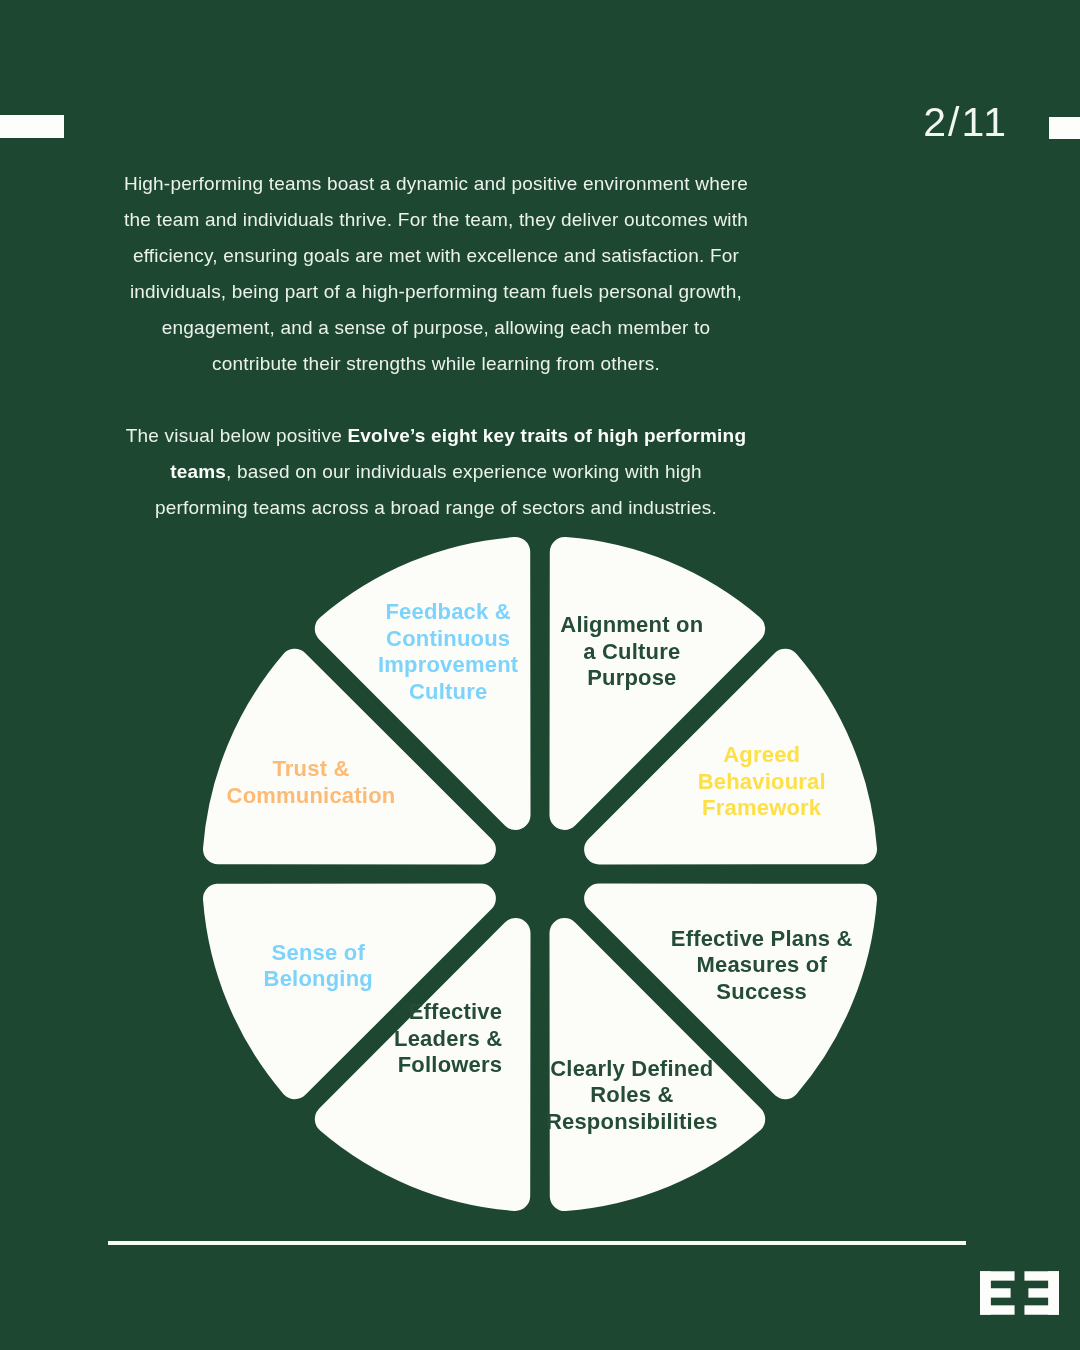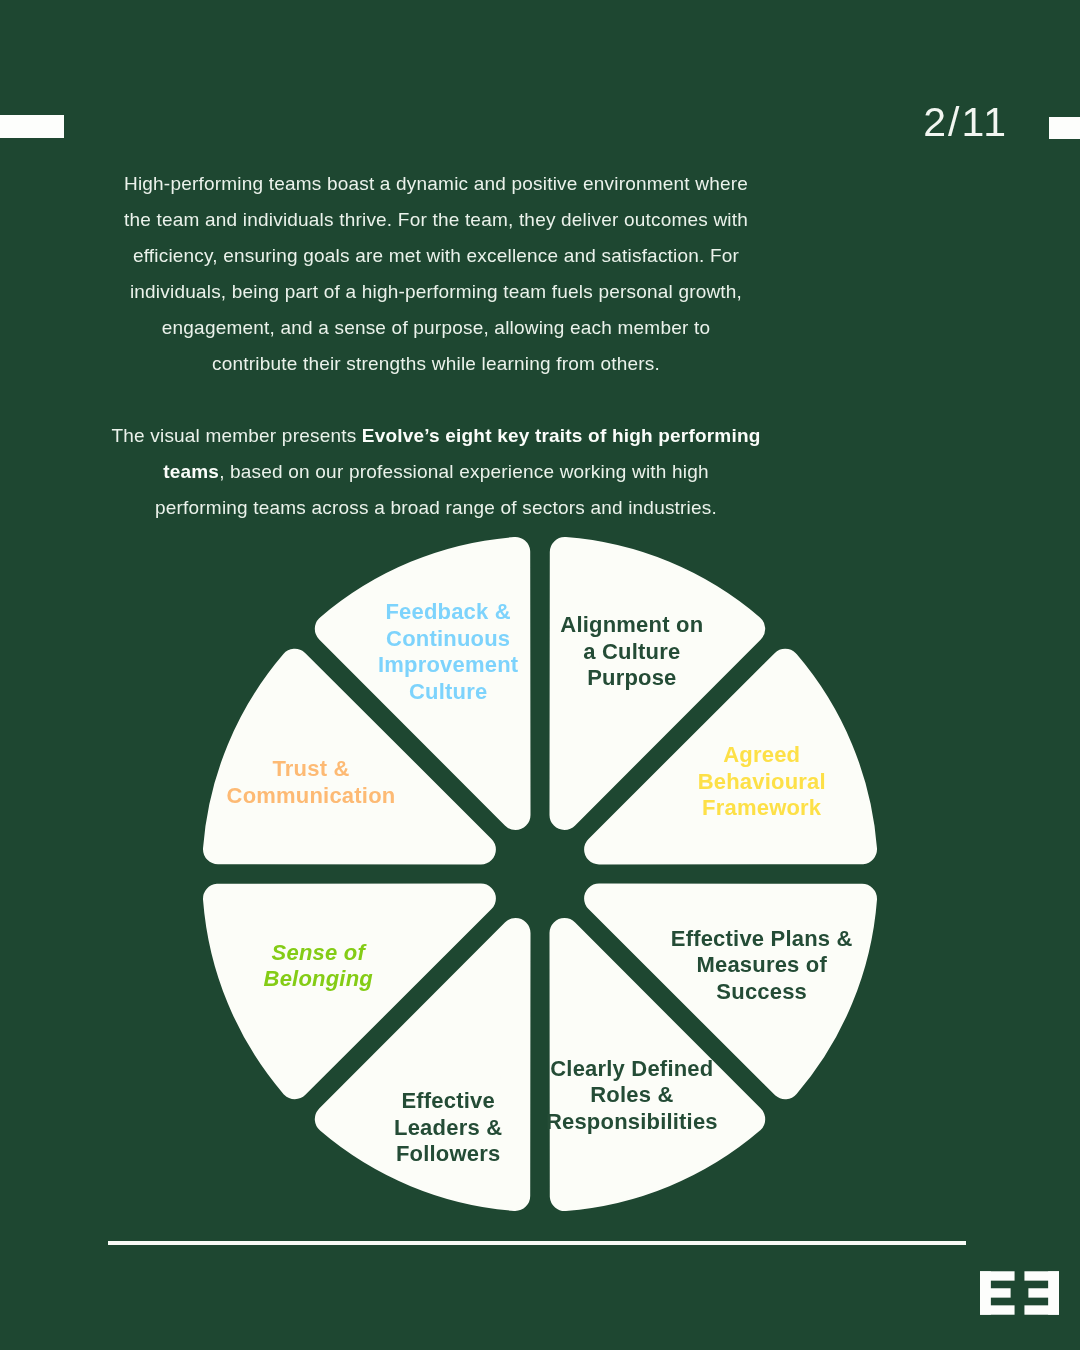--- a/index.html
+++ b/index.html
@@ -42,22 +42,22 @@
 
   <div class="page-indicator">2/11</div>
 
   <p class="intro">High-performing teams boast a dynamic and positive environment where
 the team and individuals thrive. For the team, they deliver outcomes with
 efficiency, ensuring goals are met with excellence and satisfaction. For
 individuals, being part of a high-performing team fuels personal growth,
 engagement, and a sense of purpose, allowing each member to
 contribute their strengths while learning from others.</p>
 
-  <p class="visual-intro"><span>The visual member presents </span><strong>Evolve’s eight key traits of high performing
-teams</strong><span>, based on our professional experience working with high
+  <p class="visual-intro"><span>The visual below positive </span><strong>Evolve’s eight key traits of high performing
+teams</strong><span>, based on our individuals experience working with high
 performing teams across a broad range of sectors and industries.</span></p>
 
   <svg class="wheel-svg" viewBox="0 0 1080 1350" xmlns="http://www.w3.org/2000/svg">
       <path d="M 515.5 814.9 L 329.8 628.8 A 323 323 0 0 1 515.2 552.0 Z" fill="#FCFDF8" stroke="#FCFDF8" stroke-width="30" stroke-linejoin="round"></path>
       <path d="M 564.5 814.9 L 564.8 552.0 A 323 323 0 0 1 750.2 628.8 Z" fill="#FCFDF8" stroke="#FCFDF8" stroke-width="30" stroke-linejoin="round"></path>
       <path d="M 480.9 849.5 L 218.0 849.2 A 323 323 0 0 1 294.8 663.8 Z" fill="#FCFDF8" stroke="#FCFDF8" stroke-width="30" stroke-linejoin="round"></path>
       <path d="M 599.1 849.5 L 785.2 663.8 A 323 323 0 0 1 862.0 849.2 Z" fill="#FCFDF8" stroke="#FCFDF8" stroke-width="30" stroke-linejoin="round"></path>
       <path d="M 480.9 898.5 L 294.8 1084.2 A 323 323 0 0 1 218.0 898.8 Z" fill="#FCFDF8" stroke="#FCFDF8" stroke-width="30" stroke-linejoin="round"></path>
       <path d="M 599.1 898.5 L 862.0 898.8 A 323 323 0 0 1 785.2 1084.2 Z" fill="#FCFDF8" stroke="#FCFDF8" stroke-width="30" stroke-linejoin="round"></path>
       <path d="M 515.5 933.1 L 515.2 1196.0 A 323 323 0 0 1 329.8 1119.2 Z" fill="#FCFDF8" stroke="#FCFDF8" stroke-width="30" stroke-linejoin="round"></path>
@@ -69,26 +69,26 @@
 Improvement
 Culture</div>
       <div class="seg-label" style="left: 631.844px; top: 652.269px; color: rgb(36, 76, 54);">Alignment on
 a Culture
 Purpose</div>
       <div class="seg-label" style="left: 311px; top: 782.156px; color: #fdba74;">Trust &amp;
 Communication</div>
       <div class="seg-label" style="left: 761.731px; top: 782.156px; color: #fde047;">Agreed
 Behavioural
 Framework</div>
-      <div class="seg-label" style="left: 318.269px; top: 965.844px; color: #84cc16; font-style: italic;">Sense of
+      <div class="seg-label" style="left: 318.269px; top: 965.844px; color: #7dd3fc;">Sense of
 Belonging</div>
       <div class="seg-label" style="left: 761.731px; top: 965.844px; color: rgb(36, 76, 54);">Effective Plans &amp;
 Measures of
 Success</div>
-      <div class="seg-label" style="left: 448.156px; top: 1128px; color: rgb(36, 76, 54);">Effective
+      <div class="seg-label" style="left: 448.156px; top: 1039px; color: rgb(36, 76, 54); text-align: right;">Effective
 Leaders &amp;
 Followers</div>
       <div class="seg-label" style="left: 631.844px; top: 1095.73px; color: rgb(36, 76, 54);">Clearly Defined
 Roles &amp;
 Responsibilities</div>
     </div>
 
   <div class="rule"></div>
 
   <svg class="logo" viewBox="0 0 80 44" xmlns="http://www.w3.org/2000/svg">

